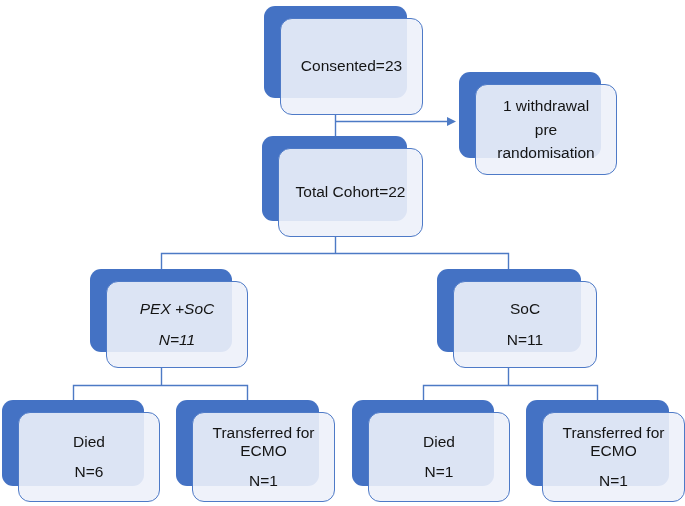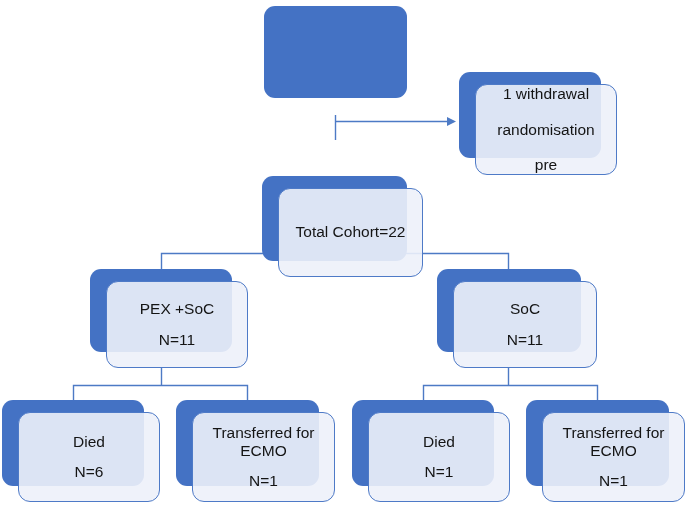--- a/index.html
+++ b/index.html
@@ -25,21 +25,21 @@
     box-sizing:border-box;
     display:flex;flex-direction:column;
     align-items:center;justify-content:center;
     text-align:center;
     gap:12px;
     color:#141414;
     font-size:15.5px;
     line-height:1.18;
     padding:4px 8px;
   }
-  .node .card.tight{gap:16px;line-height:1.28;}
+  .node .card.tight{gap:4px;line-height:1.28;}
   .nline{width:100%;}
 </style>
 </head>
 <body>
 
 <div class="canvas">
 
   <svg class="connector-layer" width="685" height="506" viewBox="0 0 685 506">
 
     <path d="M335.5 115 V140" fill="none" stroke="#4d7ac5" stroke-width="1.4"></path>
@@ -49,39 +49,42 @@
 
     <path d="M335.5 237 V253.5 M161.5 271 V253.5 H508.5 V271" fill="none" stroke="#4d7ac5" stroke-width="1.4"></path>
 
     <path d="M161.5 368 V385.5 M73.5 401 V385.5 H247.5 V401" fill="none" stroke="#4d7ac5" stroke-width="1.4"></path>
 
     <path d="M508.5 368 V385.5 M423.5 401 V385.5 H597.5 V401" fill="none" stroke="#4d7ac5" stroke-width="1.4"></path>
   </svg>
 
   <div class="node" style="left:264px;top:6px;width:159px;height:109px;">
     <div class="shadow" style="width:143px;height:92px;"></div>
+    <div class="card" style="width:143px;height:97px;">
+      <div class="nline">Consented=23</div>
+    </div>
   </div>
 
   <div class="node" style="left:459px;top:72px;width:158px;height:103px;">
     <div class="shadow" style="width:142px;height:86px;"></div>
     <div class="card tight" style="width:142px;height:91px;">
       <div class="nline">1 withdrawal</div>
+      <div class="nline">pre</div>
       <div class="nline">randomisation</div>
-      <div class="nline">pre</div>
     </div>
   </div>
 
-  <div class="node" style="left:262px;top:136px;width:161px;height:116px;margin-top:40px;">
+  <div class="node" style="left:262px;top:136px;width:161px;height:116px;">
     <div class="shadow" style="width:145px;height:85px;"></div>
     <div class="card" style="width:145px;height:89px;">
       <div class="nline">Total Cohort=22</div>
     </div>
   </div>
 
-  <div class="node" style="left:90px;top:269px;width:184px;height:99px;">
+  <div class="node" style="left:90px;top:269px;width:184px;height:99px;font-style:italic;">
     <div class="shadow" style="width:142px;height:83px;"></div>
     <div class="card" style="width:142px;height:87px;">
       <div class="nline">PEX +SoC</div>
       <div class="nline">N=11</div>
     </div>
   </div>
 
   <div class="node" style="left:437px;top:269px;width:160px;height:99px;padding-left:44px;">
     <div class="shadow" style="width:144px;height:83px;"></div>
     <div class="card" style="width:144px;height:87px;">

